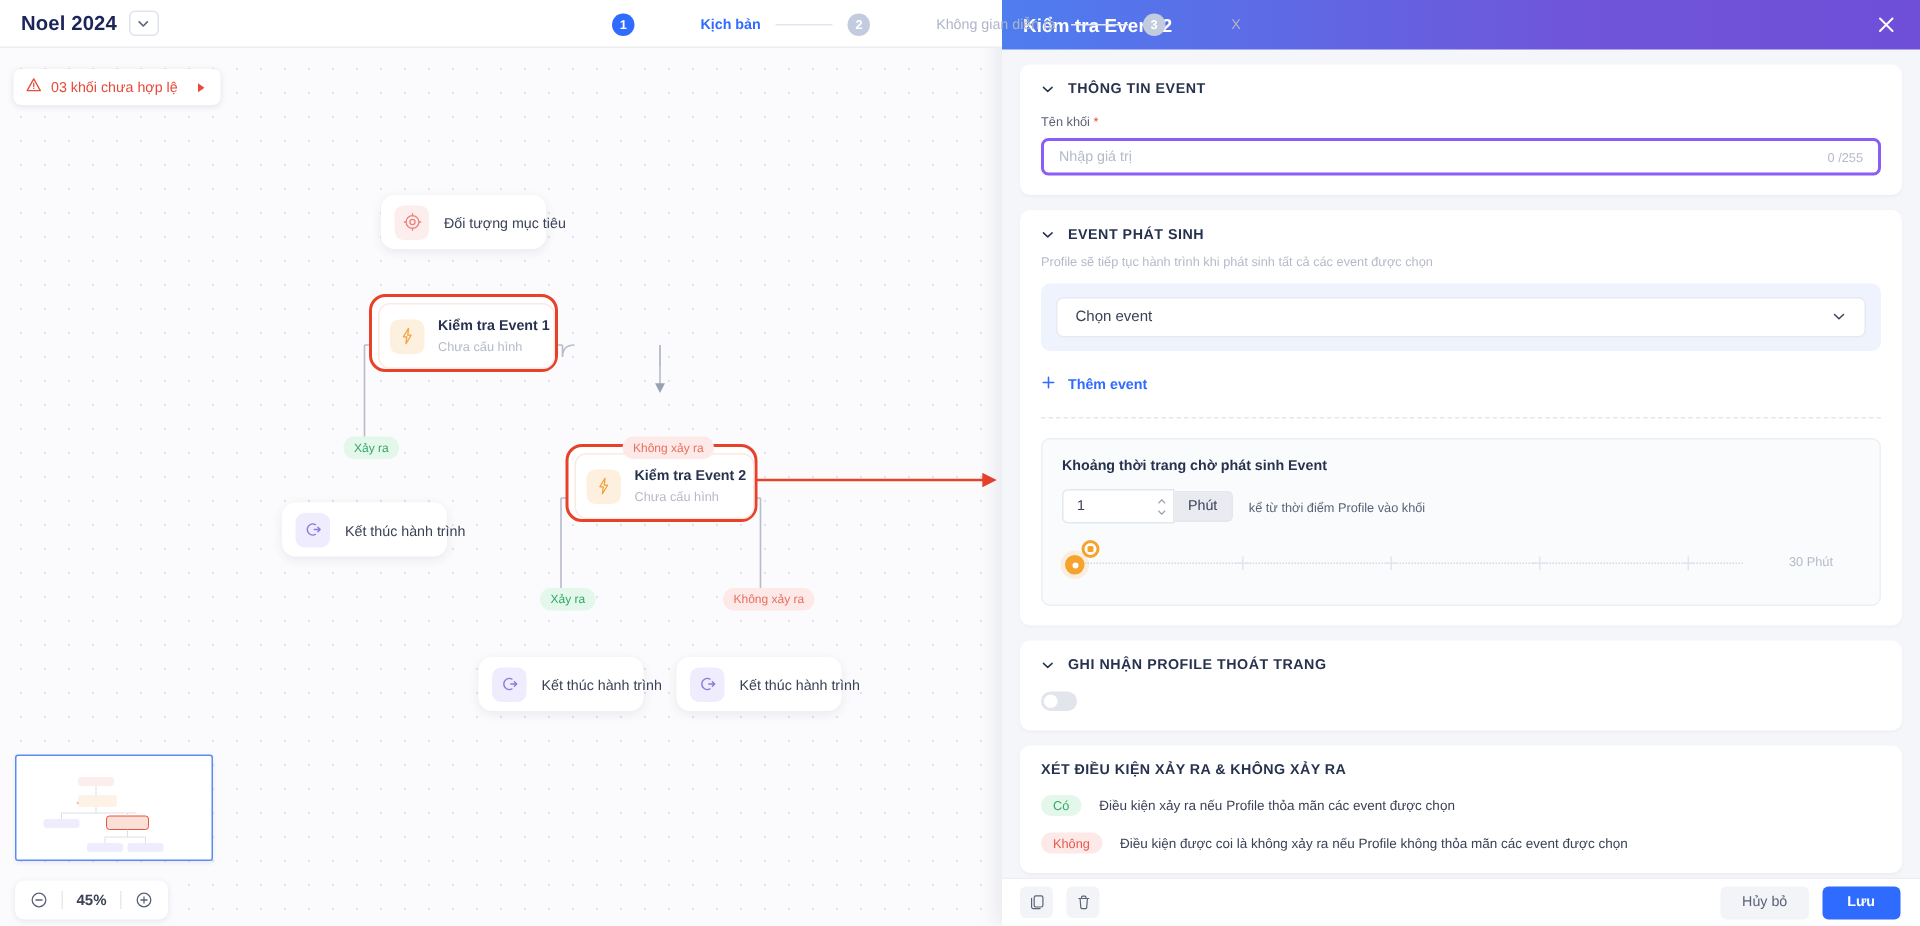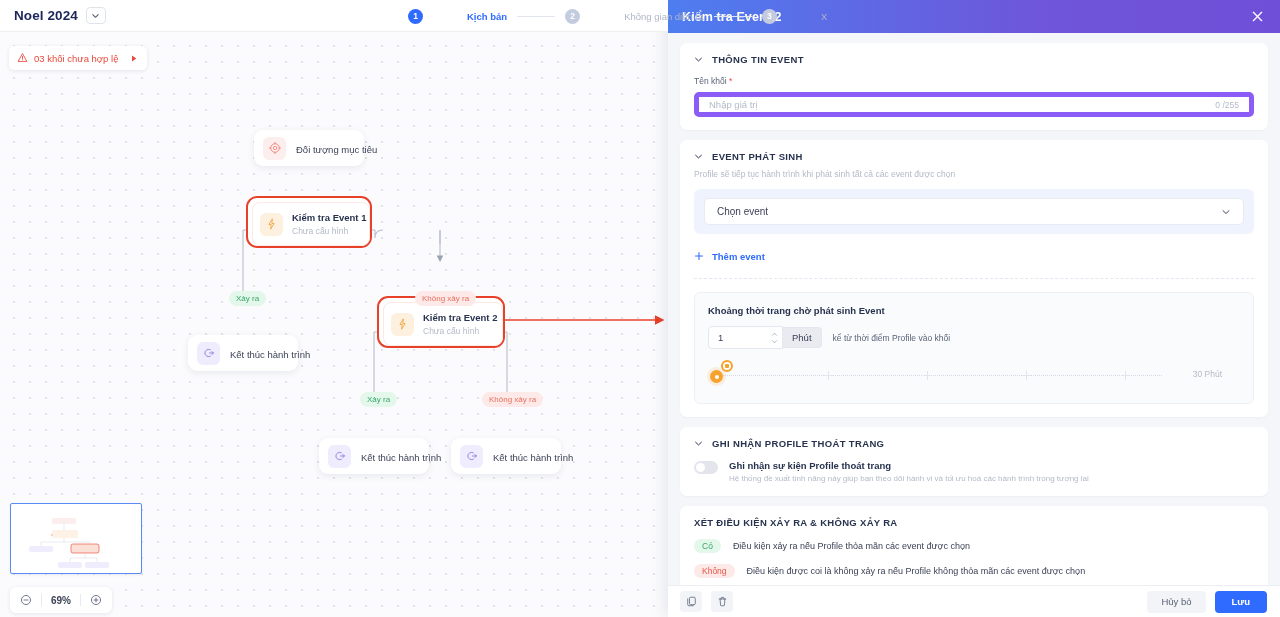--- a/index.html
+++ b/index.html
@@ -166,21 +166,21 @@
   }
   .sec-head { display: flex; align-items: center; gap: 9px; cursor: pointer; }
   .sec-title {
     font-size: 9.5px; font-weight: 700; color: #27324e; letter-spacing: .35px;
   }
   .chev { display: flex; }
 
   .field-label { font-size: 8.5px; color: #5a6277; margin-top: 11px; }
   .req { color: #e8493a; }
   .text-input {
-    margin-top: 6px; height: 25px; border: 5px solid #8b5cf6; border-radius: 5px;
+    margin-top: 6px; height: 25px; border: 2px solid #8b5cf6; border-radius: 5px;
     display: flex; align-items: center; padding: 0 10px; cursor: text;
   }
   .text-input .ph { font-size: 9.5px; color: #b4bac8; flex: 1 1 auto; }
   .text-input .count { font-size: 8.5px; color: #b4bac8; }
 
   .sec-desc { font-size: 8.5px; color: #b4bac8; margin-top: 7px; }
 
   .event-box {
     margin-top: 10px; background: #eef3fe; border-radius: 6px; padding: 9px 10px;
   }
@@ -446,21 +446,21 @@
     </div>
 
     <div id="zoomctl">
       <span class="zbtn">
         <svg width="12" height="12" viewBox="0 0 14 14">
             <circle cx="7" cy="7" r="5.3" fill="none" stroke="#5a6277" stroke-width="1"></circle>
             <path d="M4.6 7 L9.4 7" stroke="#5a6277" stroke-width="1" stroke-linecap="round"></path>
           </svg>
       </span>
       <span class="zdiv"></span>
-      <span class="zlabel">69%</span>
+      <span class="zlabel">45%</span>
       <span class="zdiv"></span>
       <span class="zbtn">
         <svg width="12" height="12" viewBox="0 0 14 14">
             <circle cx="7" cy="7" r="5.3" fill="none" stroke="#5a6277" stroke-width="1"></circle>
             <path d="M4.6 7 L9.4 7 M7 4.6 L7 9.4" stroke="#5a6277" stroke-width="1" stroke-linecap="round"></path>
           </svg>
       </span>
     </div>
   </div>
 </div>
@@ -573,24 +573,20 @@
           <svg width="9" height="9" viewBox="0 0 10 10">
               <path d="M1.8 3.6 L5 6.6 L8.2 3.6" stroke="#27324e" stroke-width="1.1" fill="none" stroke-linecap="round" stroke-linejoin="round"></path>
             </svg>
         </span>
         <span class="sec-title">GHI NHẬN PROFILE THOÁT TRANG</span>
       </div>
       <div class="toggle-row">
         <div class="toggle">
             <span class="knob"></span>
           </div>
-        <div>
-          <div class="tg-title">Ghi nhận sự kiện Profile thoát trang</div>
-          <div class="tg-desc">Hệ thống đề xuất tính năng này giúp bạn theo dõi hành vi và tối ưu hoá các hành trình trong tương lai</div>
-        </div>
       </div>
     </div>
 
     <div class="card">
       <div class="cond-title">XÉT ĐIỀU KIỆN XẢY RA &amp; KHÔNG XẢY RA</div>
       <div class="cond-row">
         <span class="pill yes">Có</span>
         <span class="cond-txt">Điều kiện xảy ra nếu Profile thỏa mãn các event được chọn</span>
       </div>
       <div class="cond-row">

